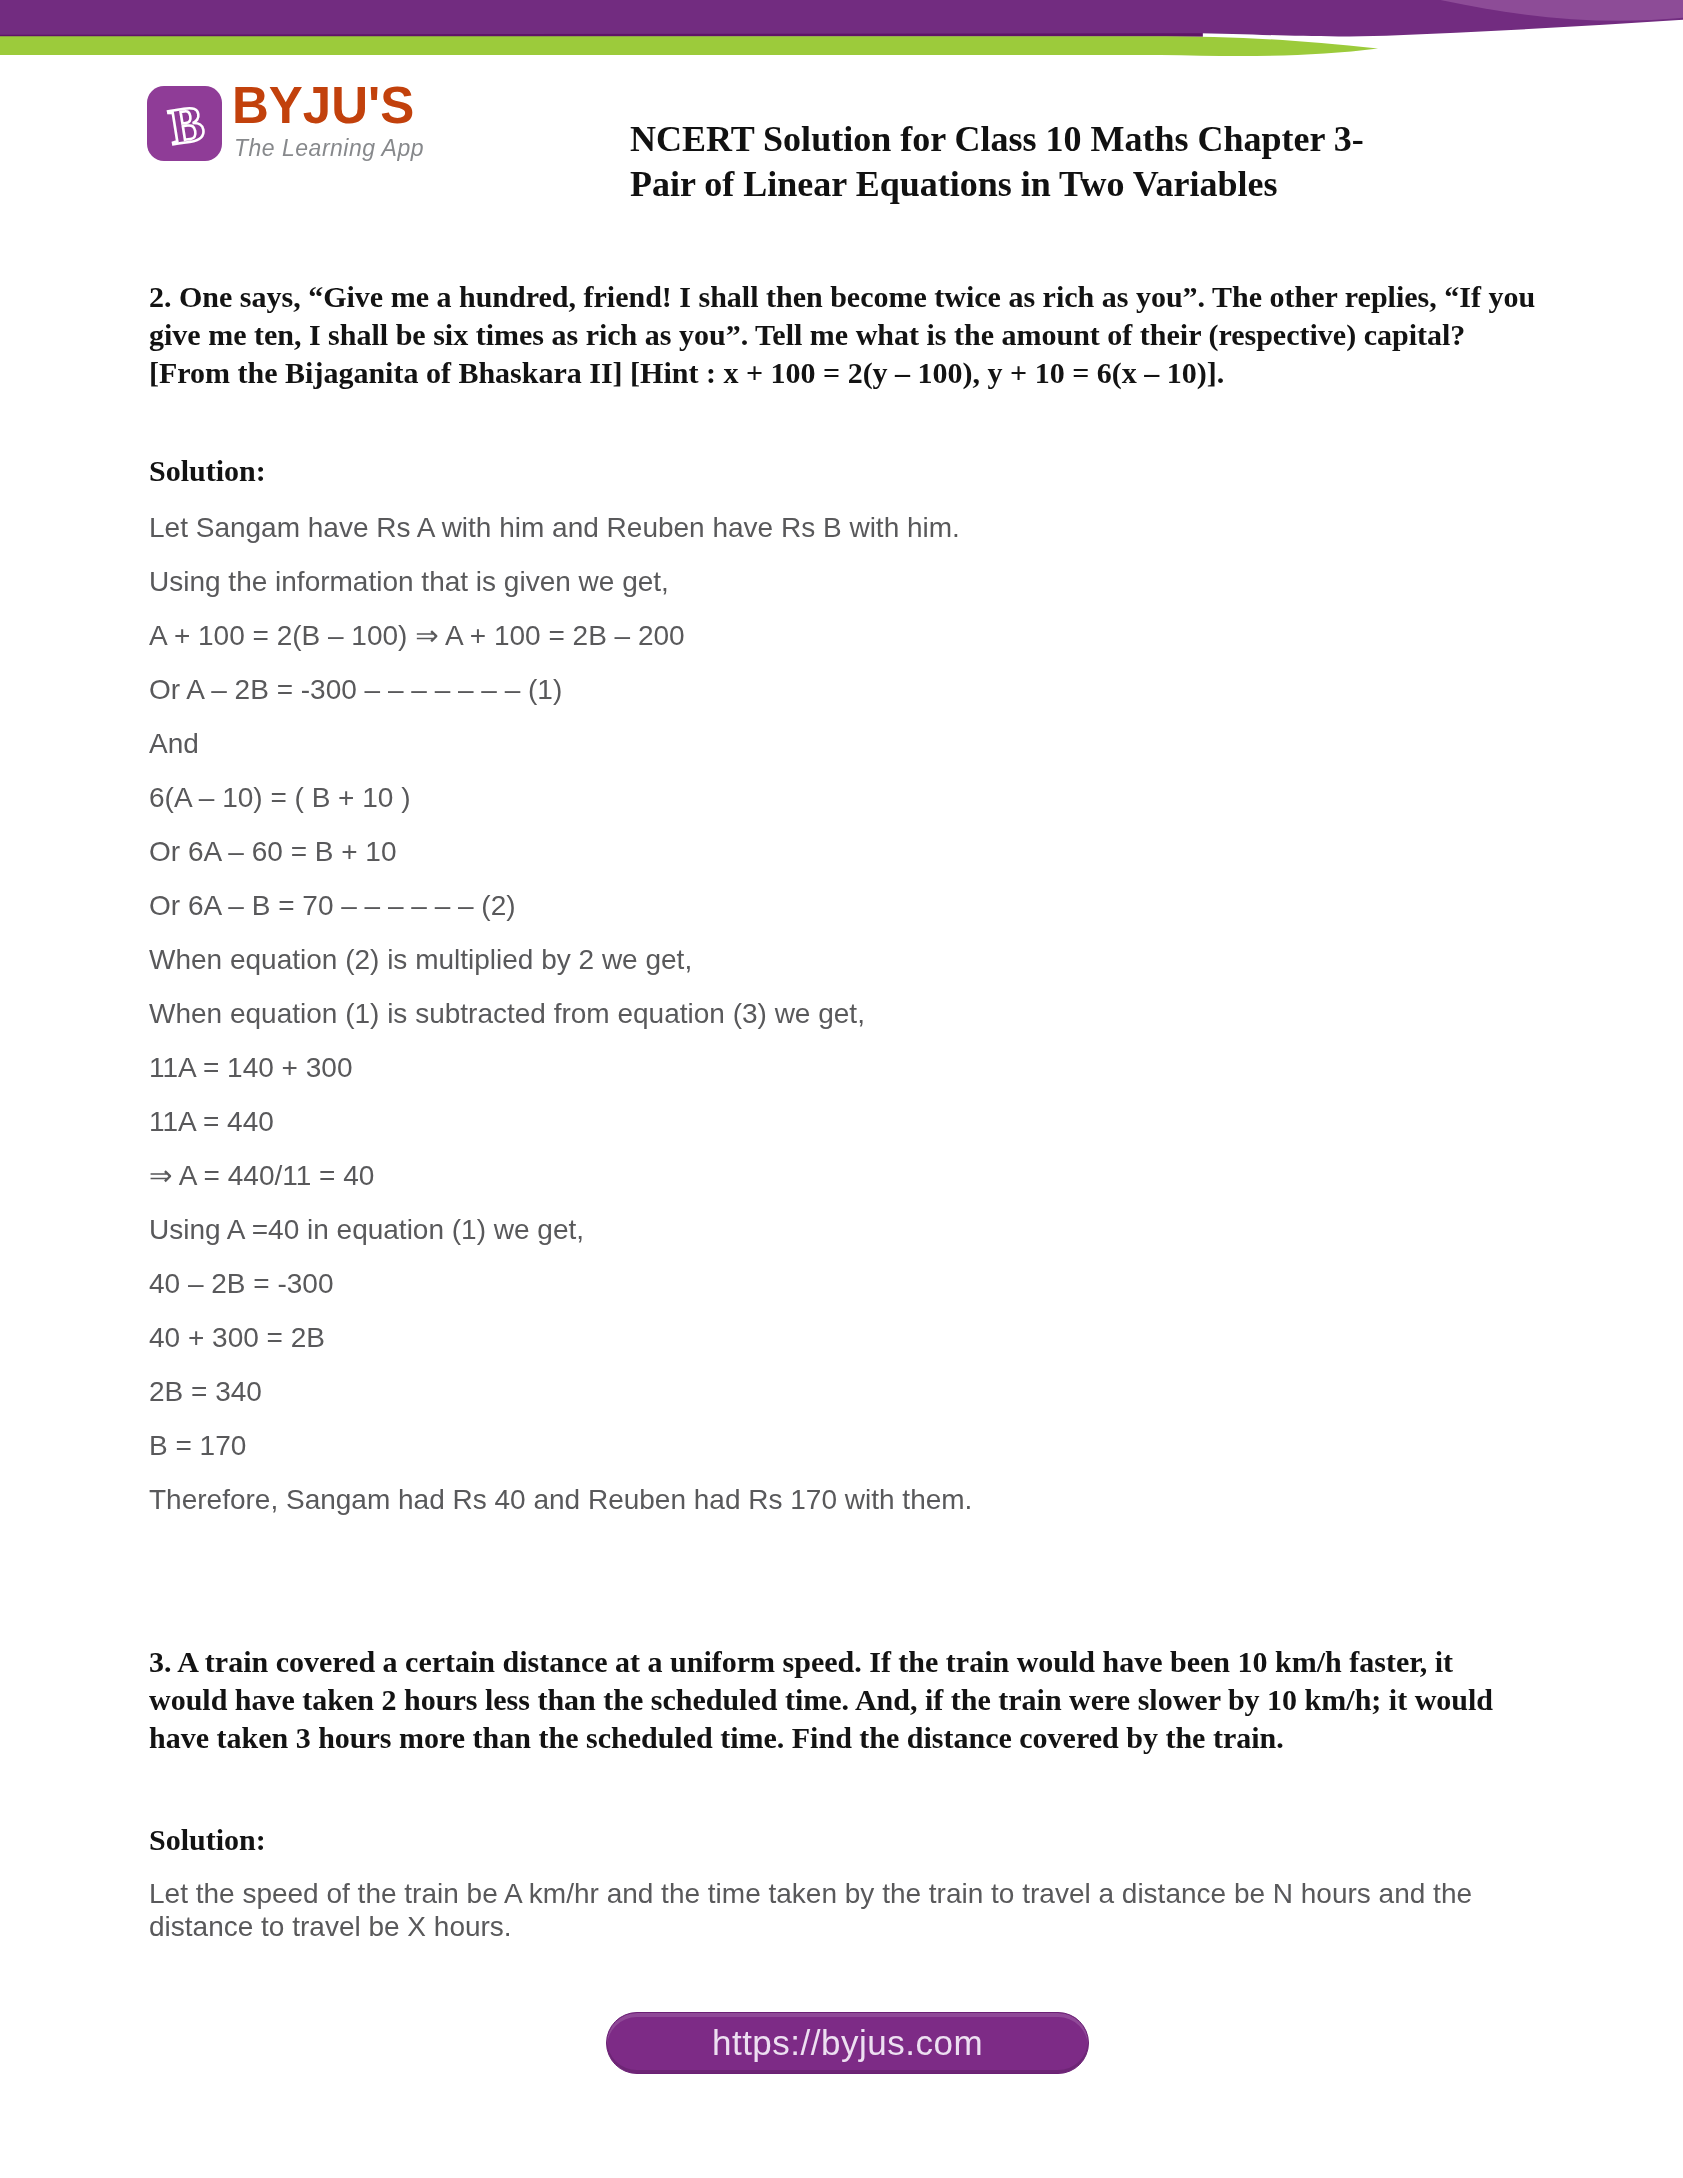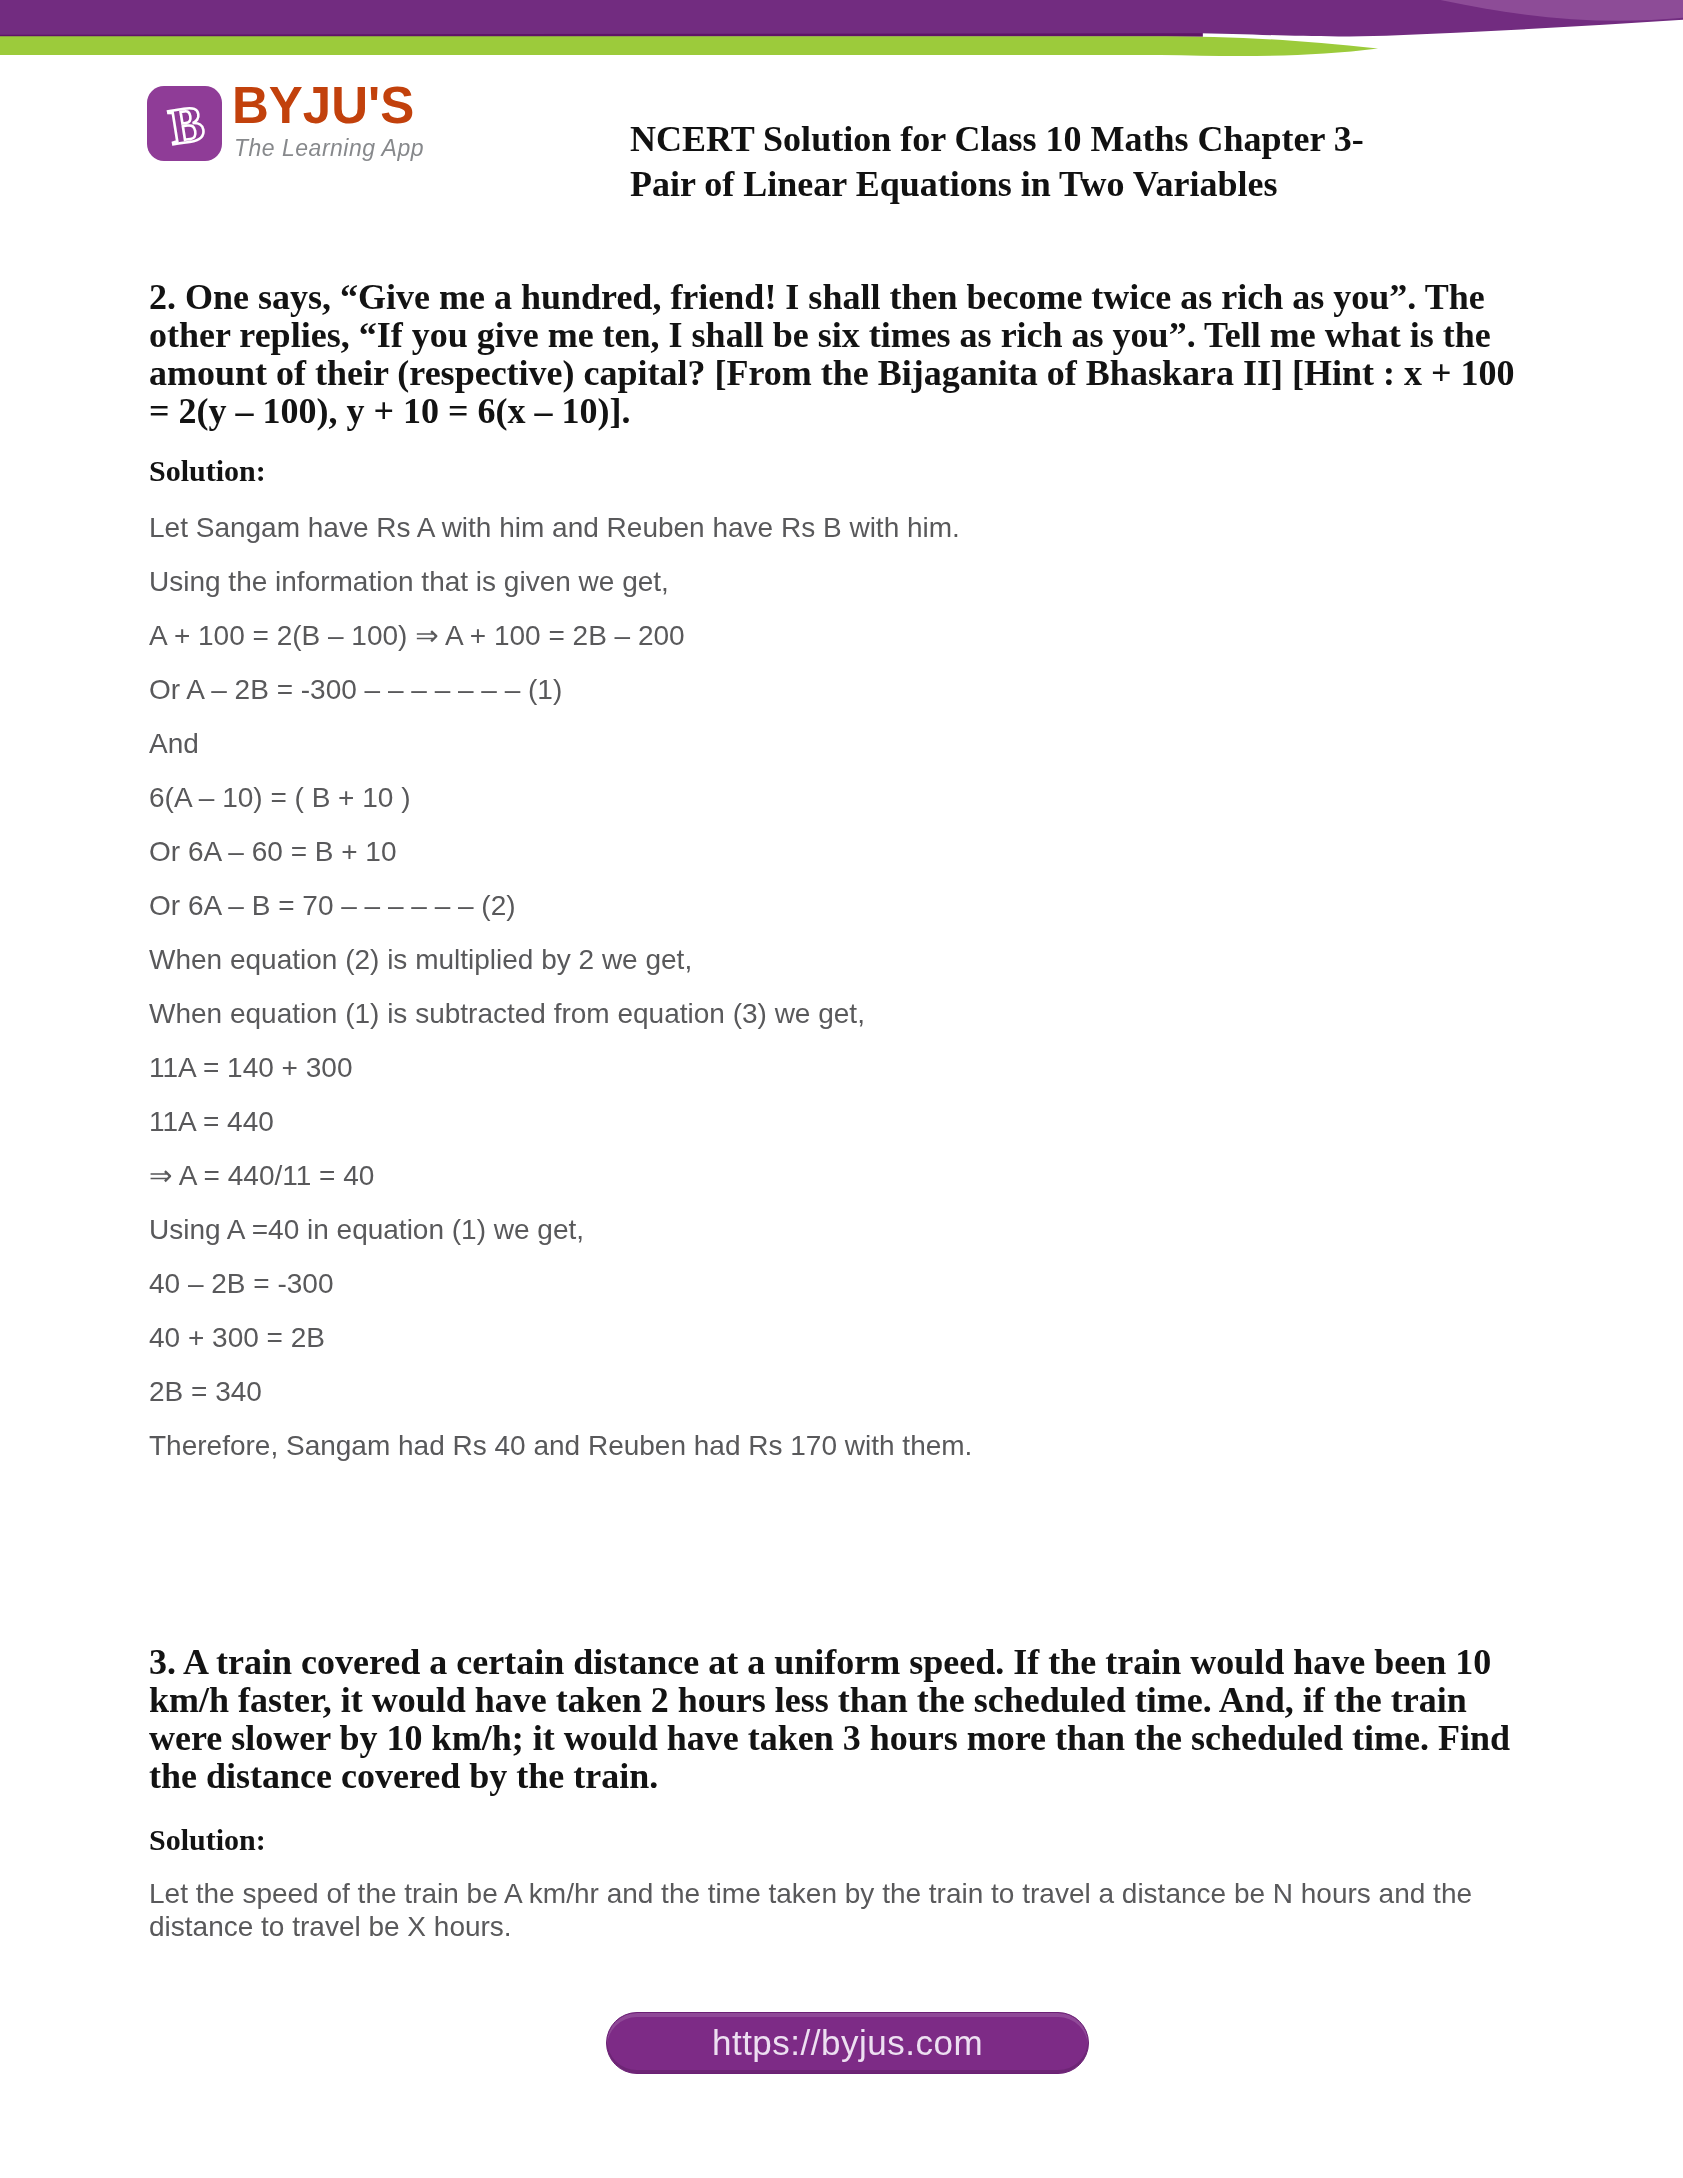--- a/index.html
+++ b/index.html
@@ -21,21 +21,21 @@
            letter-spacing:0.5px;font-style:italic;}
 
   
   .doc-title{position:absolute;left:630px;top:117px;width:752px;
              font-family:"Liberation Serif", serif;font-weight:bold;color:#111111;
              font-size:36px;line-height:45px;}
 
   
   .question{position:absolute;left:149px;width:1388px;
             font-family:"Liberation Serif", serif;font-weight:bold;color:#131313;
-            font-size:36px;line-height:38px;}
+            font-size:30px;line-height:38px;}
   .q2{top:278px;}
   .q3{top:1643px;}
 
   .sol-label{position:absolute;left:149px;
              font-family:"Liberation Serif", serif;font-weight:bold;color:#131313;
              font-size:30px;line-height:34px;}
   .sol-label.first{top:454px;}
   .sol-label.second{top:1823px;}
 
   
@@ -95,20 +95,21 @@
     <div class="step">Or 6A – B = 70 – – – – – – (2)</div>
     <div class="step">When equation (2) is multiplied by 2 we get,</div>
     <div class="step">When equation (1) is subtracted from equation (3) we get,</div>
     <div class="step">11A = 140 + 300</div>
     <div class="step">11A = 440</div>
     <div class="step">⇒ A = 440/11 = 40</div>
     <div class="step">Using A =40 in equation (1) we get,</div>
     <div class="step">40 – 2B = -300</div>
     <div class="step">40 + 300 = 2B</div>
     <div class="step">2B = 340</div>
+    <div class="step">B = 170</div>
     <div class="step">Therefore, Sangam had Rs 40 and Reuben had Rs 170 with them.</div>
   </div>
 
   <div class="question q3">3. A train covered a certain distance at a uniform speed. If the train would have been 10 km/h faster, it would have taken 2 hours less than the scheduled time. And, if the train were slower by 10 km/h; it would have taken 3 hours more than the scheduled time. Find the distance covered by the train.</div>
 
   <div class="sol-label second">Solution:</div>
 
   <div class="sol3-intro">Let the speed of the train be A km/hr and the time taken by the train to travel a distance be N hours and the distance to travel be X hours.</div>
 
   <div class="footer-btn">

